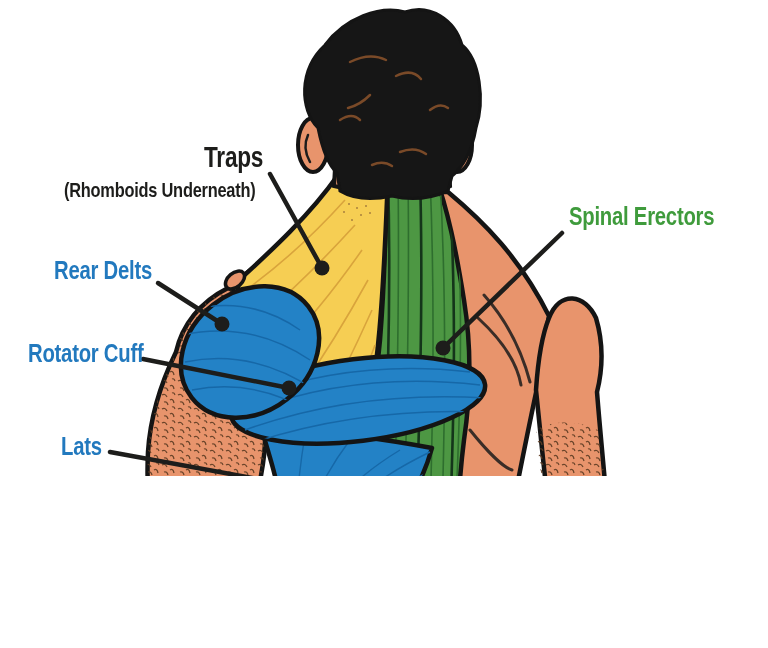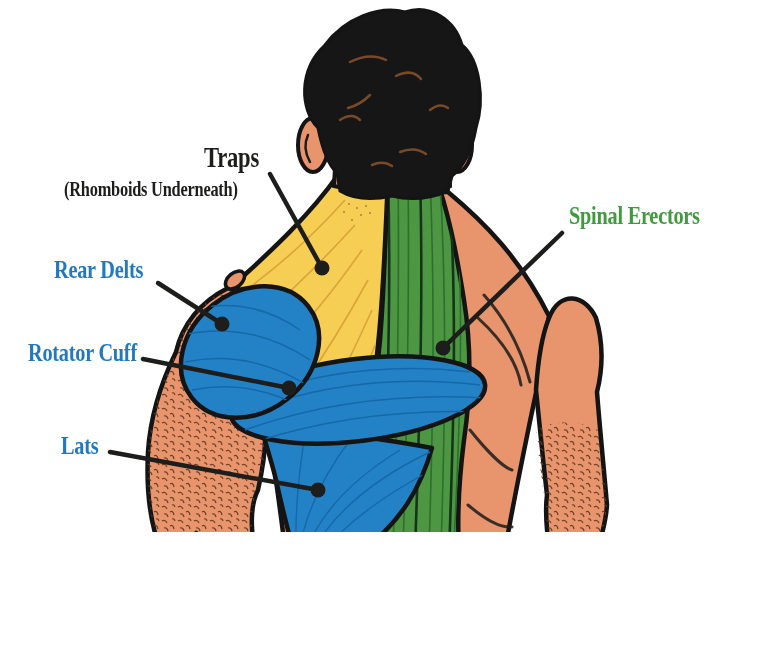--- a/index.html
+++ b/index.html
@@ -1,17 +1,17 @@
 <!DOCTYPE html>
 <html><head>
 <meta charset="utf-8">
 <style>
   html,body{margin:0;padding:0;background:#ffffff;}
-  .stage{position:relative;width:768px;height:532px;background:#ffffff;overflow:hidden;
-         font-family:Liberation Serif, serif;}
+  .stage{position:relative;width:768px;height:476px;background:#ffffff;overflow:hidden;
+         font-family:Liberation Sans, sans-serif;}
   .stage svg{position:absolute;left:0;top:0;}
   .lbl{position:absolute;font-weight:bold;white-space:nowrap;
        transform:scaleX(0.78);transform-origin:0 0;letter-spacing:-0.3px;line-height:1;}
   .lbl.black{color:#1d1d1b;}
   .lbl.blue{color:#2279be;}
   .lbl.green{color:#3f9b3c;}
   .traps-title{left:204px;top:143px;font-size:29px;}
   .traps-sub{left:64px;top:179px;font-size:21px;}
   .rear-delts{left:54px;top:257px;font-size:26px;}
   .rotator-cuff{left:28px;top:340px;font-size:26px;}

